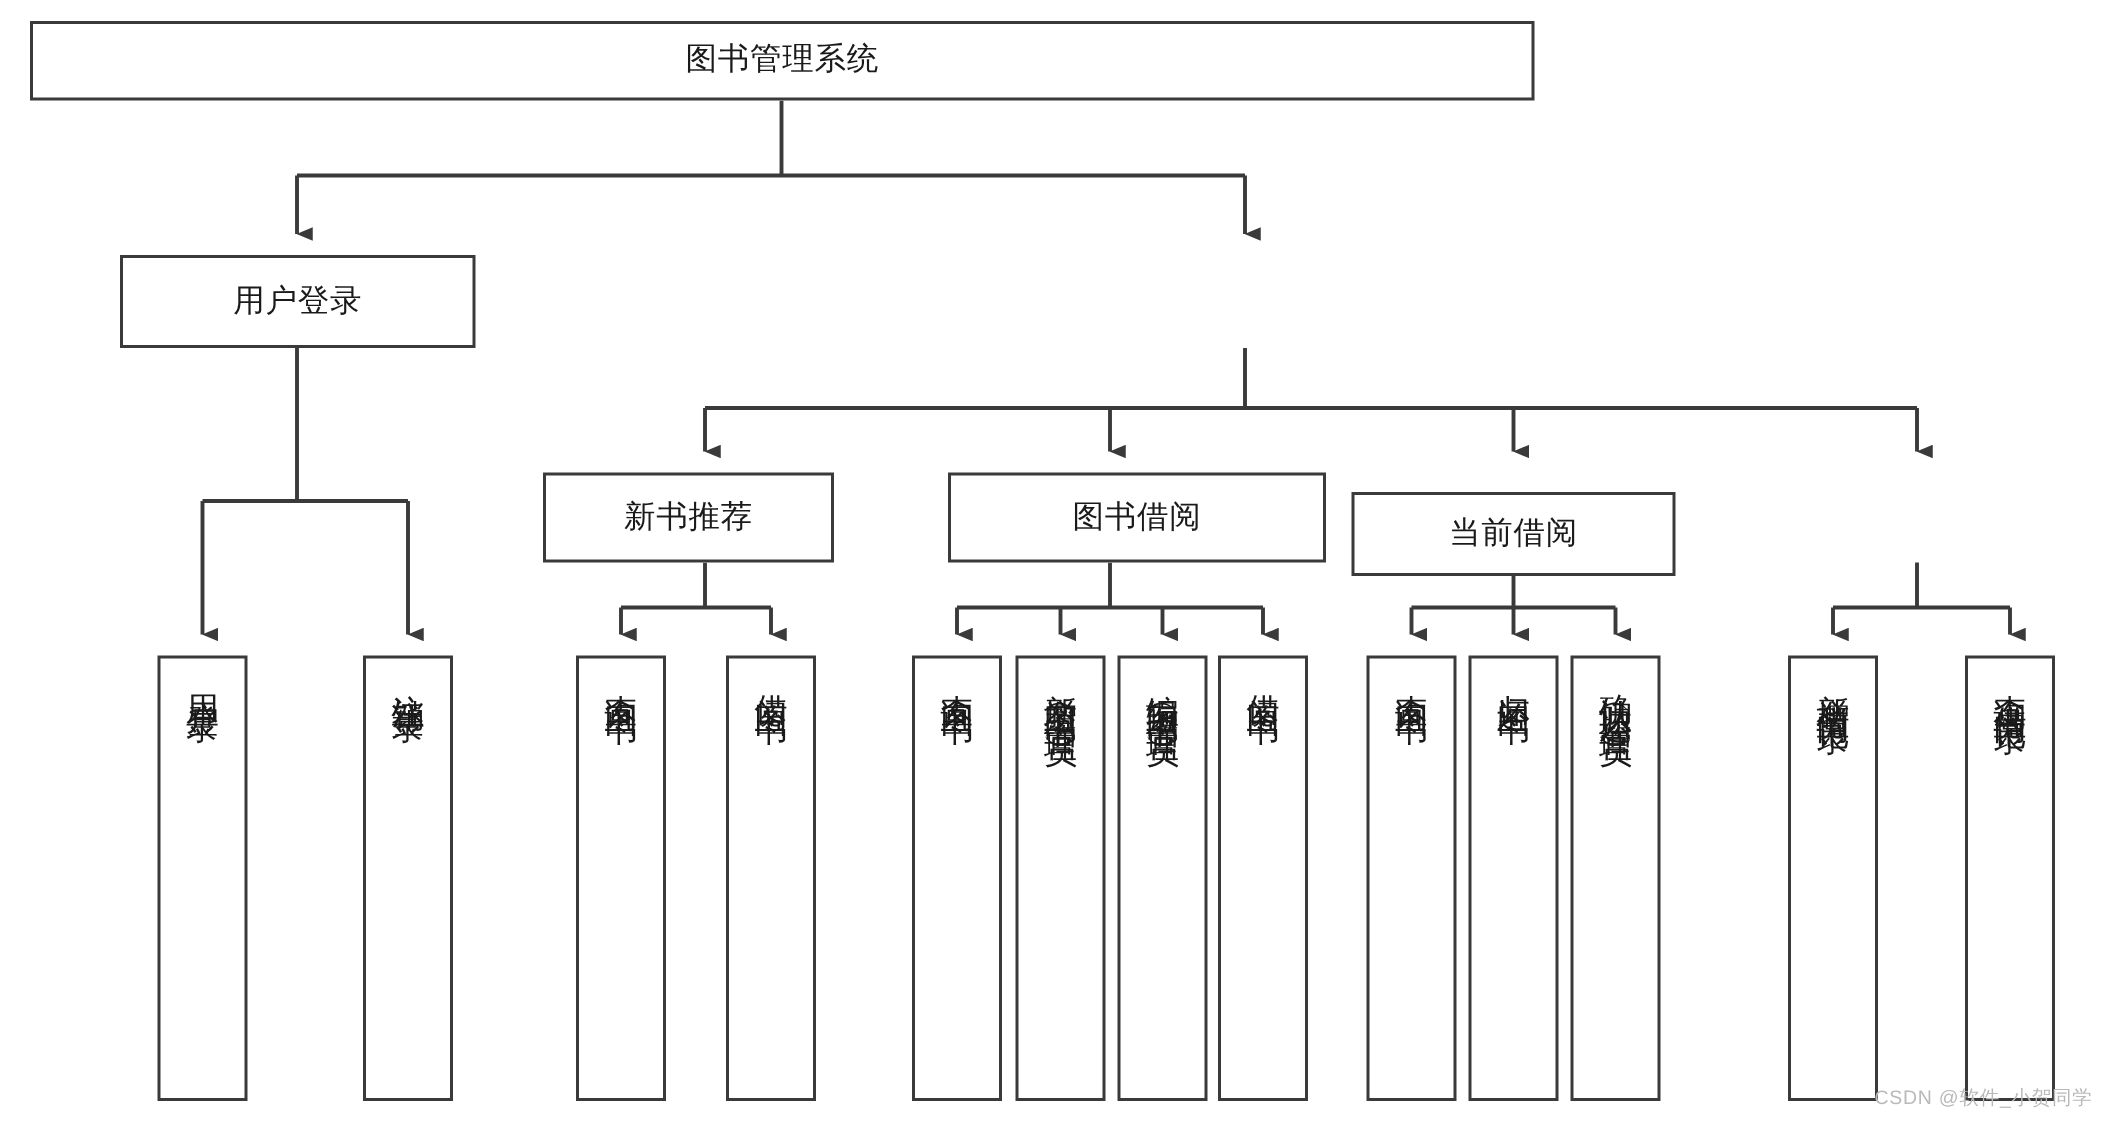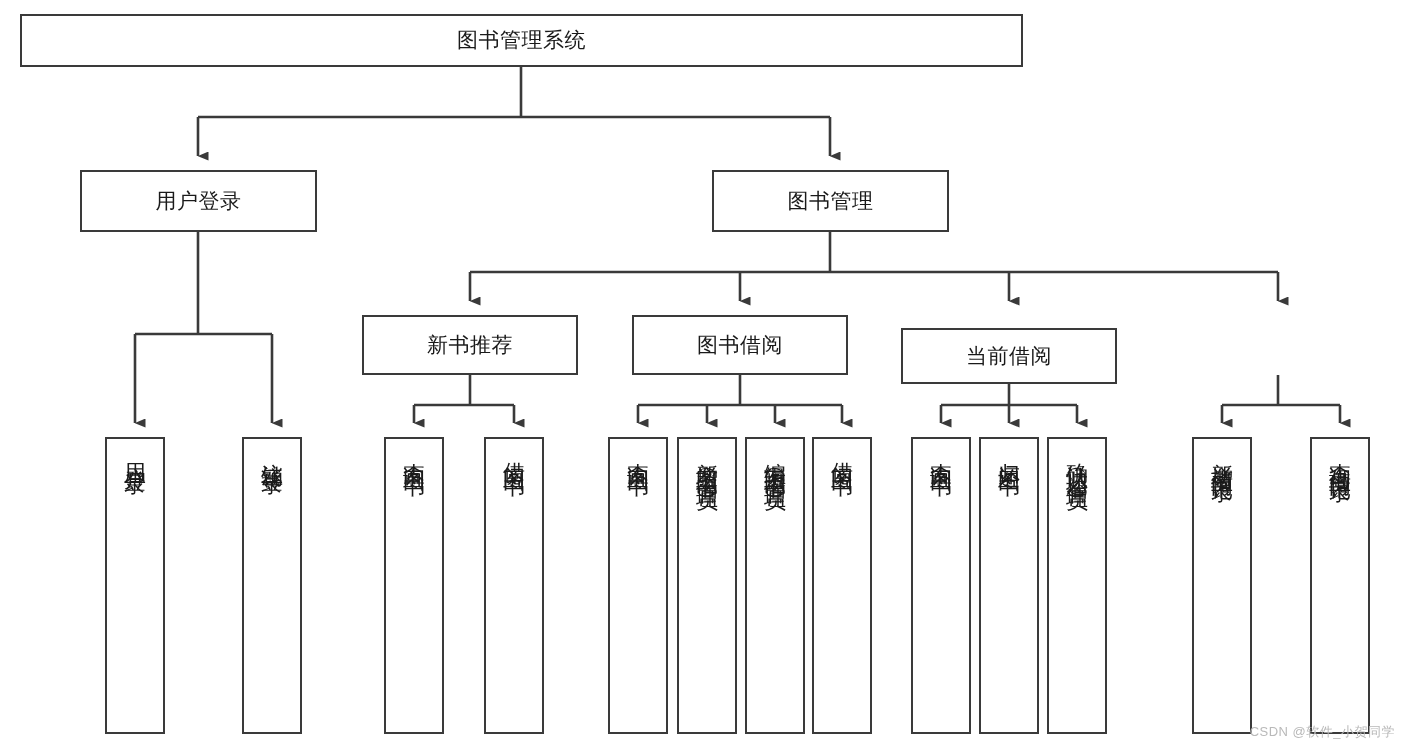--- a/index.html
+++ b/index.html
@@ -125,28 +125,25 @@
     </g>
   </svg>
 
   <div class="node horiz" style="left:20px; top:14px; width:1003px; height:53px;">
     <span class="node-label">图书管理系统</span>
   </div>
 
   <div class="node horiz" style="left:80px; top:170px; width:237px; height:62px;">
     <span class="node-label">用户登录</span>
   </div>
-  <div class="node horiz" style="left:712px; top:170px; width:237px; height:62px;">
-    <span class="node-label">图书管理</span>
-  </div>
 
-  <div class="node horiz" style="left:362px; top:315px; width:216px; height:60px;">
+  <div class="node horiz" style="left:362px; top:315px; width:194px; height:60px;">
     <span class="node-label">新书推荐</span>
   </div>
-  <div class="node horiz" style="left:632px; top:315px; width:216px; height:60px;">
+  <div class="node horiz" style="left:632px; top:315px; width:252px; height:60px;">
     <span class="node-label">图书借阅</span>
   </div>
   <div class="node horiz" style="left:901px; top:328px; width:216px; height:56px;">
     <span class="node-label">当前借阅</span>
   </div>
 
   <div class="node vert" style="left:105px; top:437px; width:60px; height:297px;">
     <span class="node-label">用户登录</span>
   </div>
   <div class="node vert" style="left:242px; top:437px; width:60px; height:297px;">

